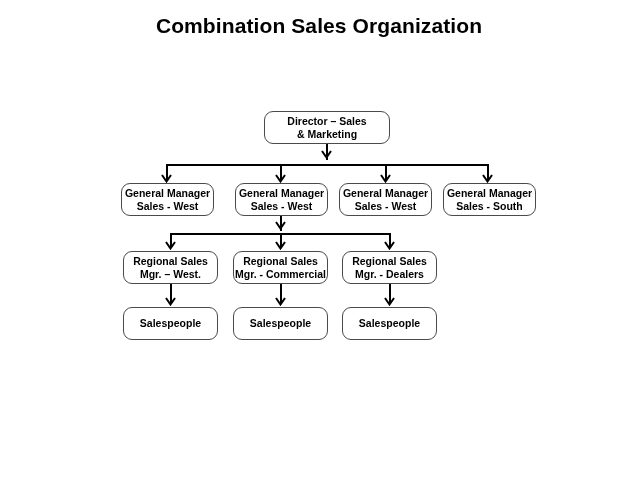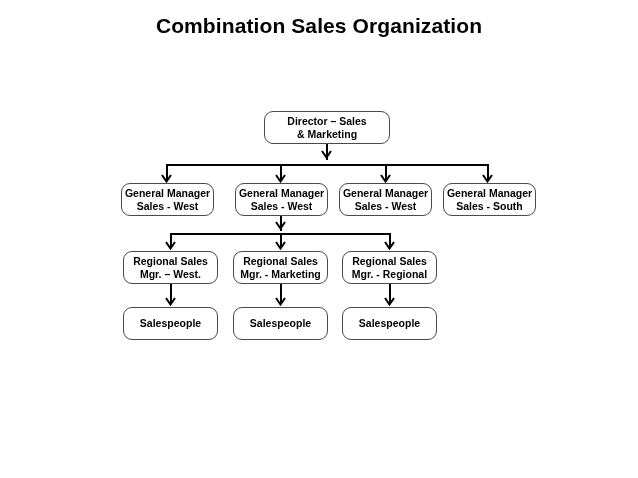--- a/index.html
+++ b/index.html
@@ -180,26 +180,26 @@
     <span class="line2">Sales - South</span>
   </div>
 
   <div class="node" style="left:123px; top:251px; width:95px; height:33px;">
     <span class="line1">Regional Sales</span>
     <span class="line2">Mgr. – West.</span>
   </div>
 
   <div class="node" style="left:233px; top:251px; width:95px; height:33px;">
     <span class="line1">Regional Sales</span>
-    <span class="line2">Mgr. - Marketing</span>
+    <span class="line2">Mgr. - Commercial</span>
   </div>
 
   <div class="node" style="left:342px; top:251px; width:95px; height:33px;">
     <span class="line1">Regional Sales</span>
-    <span class="line2">Mgr. - Regional</span>
+    <span class="line2">Mgr. - Dealers</span>
   </div>
 
   <div class="node" style="left:123px; top:307px; width:95px; height:33px;">
     <span class="line1">Salespeople</span>
   </div>
 
   <div class="node" style="left:233px; top:307px; width:95px; height:33px;">
     <span class="line1">Salespeople</span>
   </div>
 

